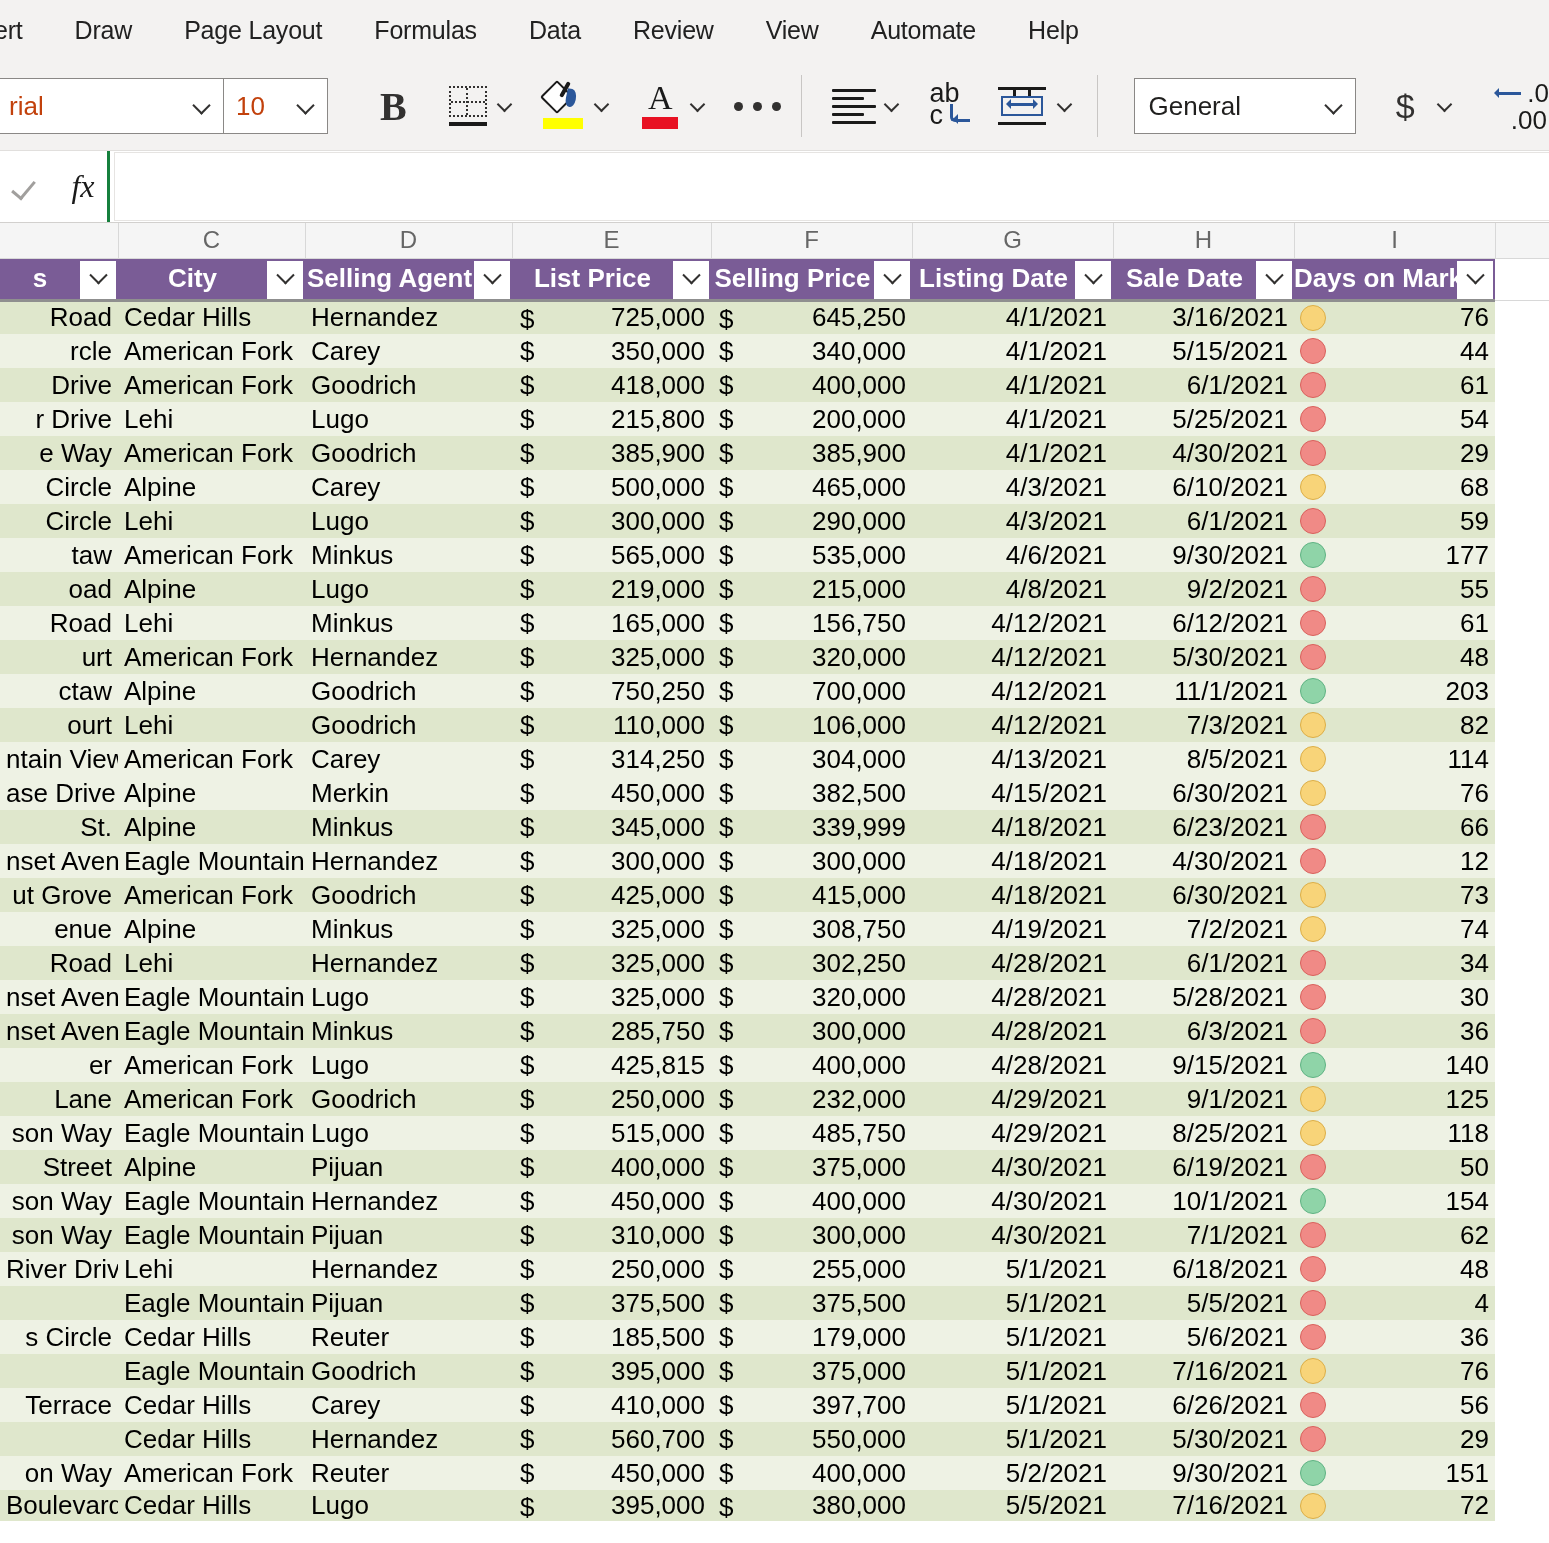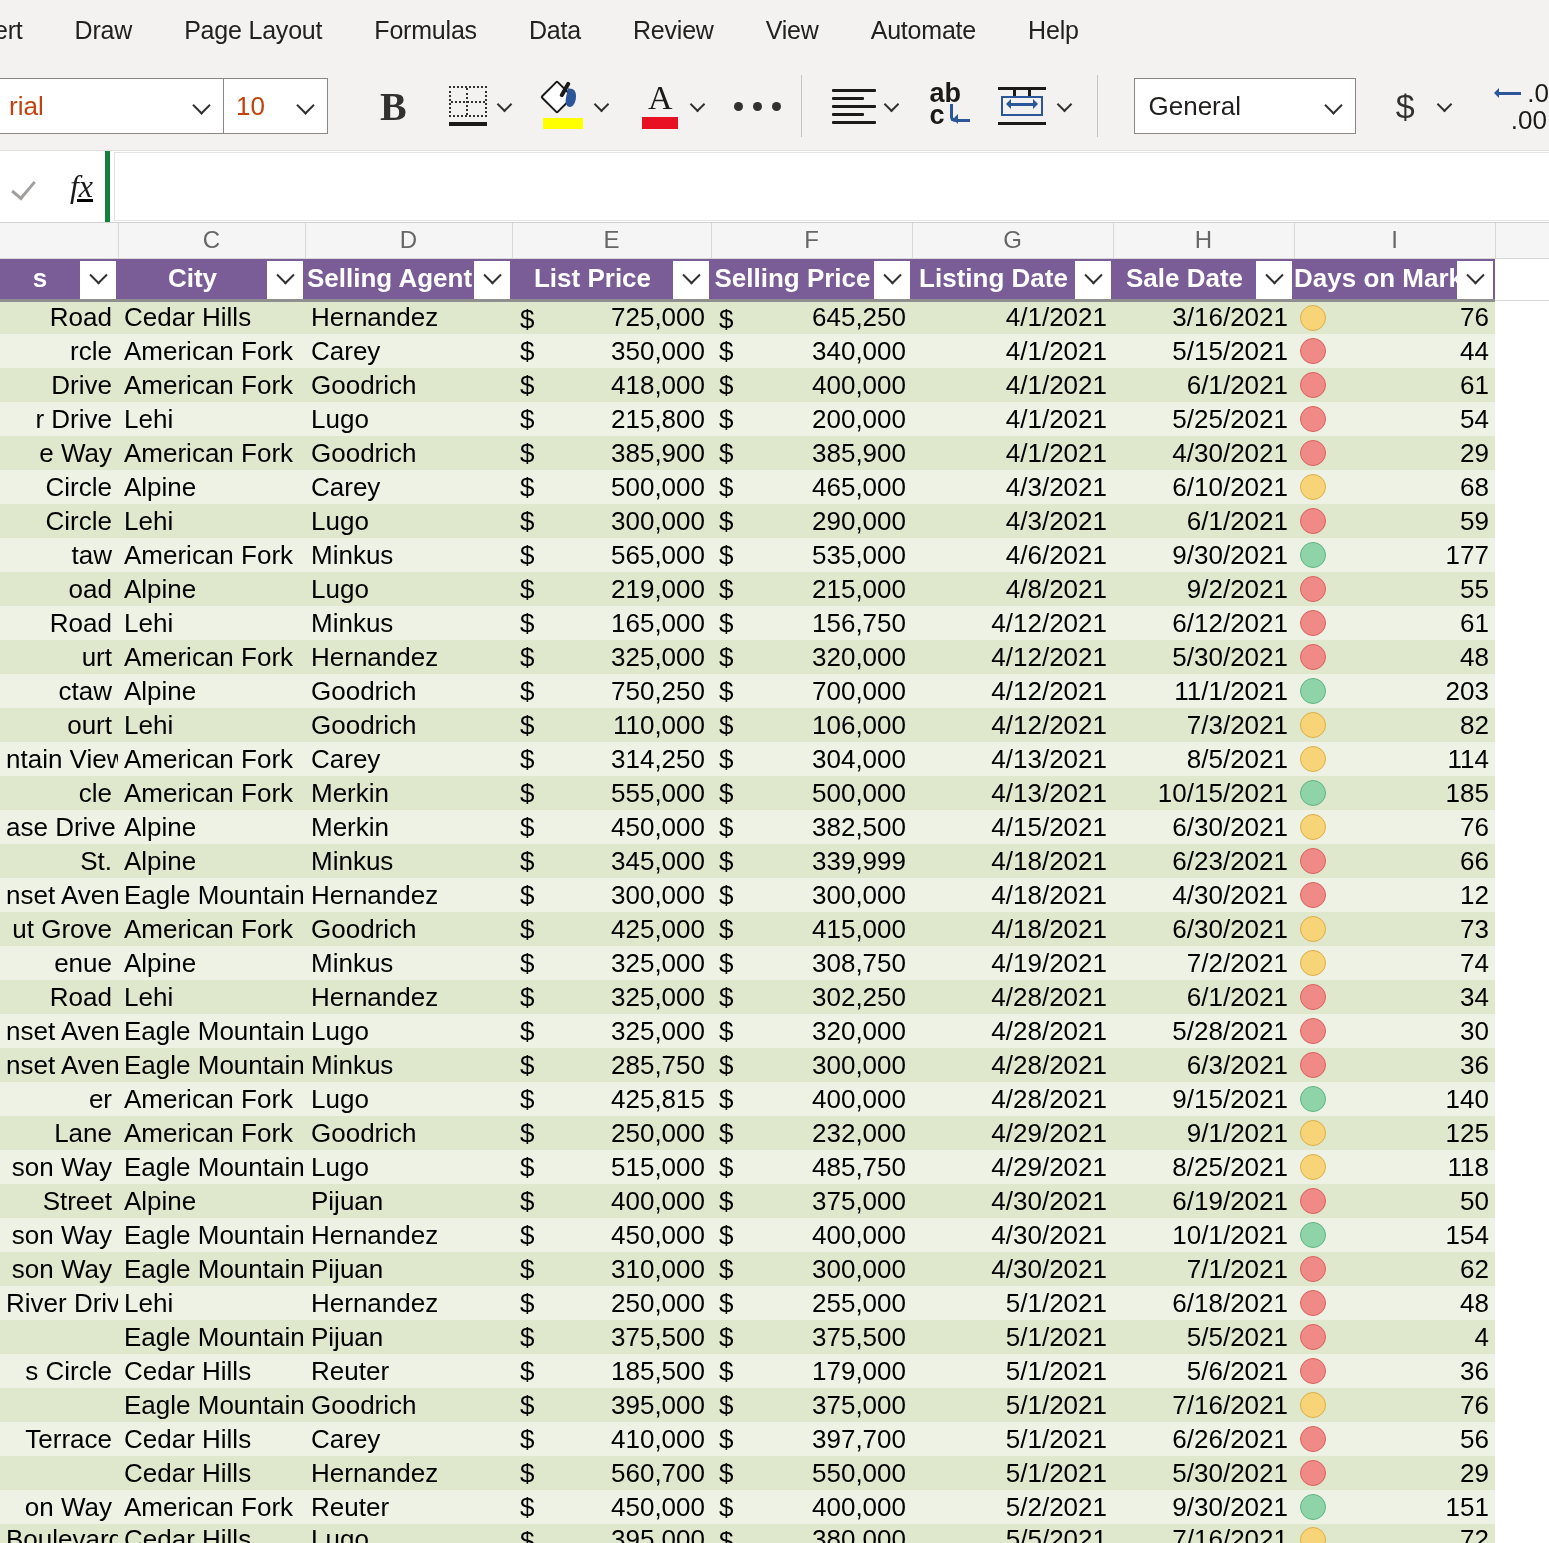--- a/index.html
+++ b/index.html
@@ -169,21 +169,21 @@
   .ic-align i {
     position: absolute; left: 0; height: 3px; background: #1a1a1a; border-radius: 1px;
   }
   .ic-align i:nth-child(1){ top: 0;  width: 44px; }
   .ic-align i:nth-child(2){ top: 8px; width: 32px; }
   .ic-align i:nth-child(3){ top: 16px; width: 44px; }
   .ic-align i:nth-child(4){ top: 24px; width: 32px; }
   .ic-align i:nth-child(5){ top: 32px; width: 44px; }
 
   
-  .ic-wrap { width: 48px; height: 48px; position: relative; margin-left: 24px; font-weight: bold; }
+  .ic-wrap { width: 48px; height: 48px; position: relative; margin-left: 24px; }
   .ic-wrap .ab {
     position: absolute; left: 2px; top: -4px;
     font-size: 27px; color: #1a1a1a; font-family: "Liberation Sans", sans-serif;
   }
   .ic-wrap .c {
     position: absolute; left: 2px; top: 18px;
     font-size: 27px; color: #1a1a1a;
   }
   .ic-wrap .arr {
     position: absolute; left: 22px; top: 22px;
@@ -264,22 +264,21 @@
   .formula-bar {
     height: 72px;
     background: #ffffff;
     display: flex;
     align-items: stretch;
     border-bottom: 1px solid #d2d0ce;
   }
   .fb-left {
     width: 110px;
     display: flex; align-items: center; justify-content: space-around;
-    border-right: 5px solid #15803d;
-    text-decoration: underline;
+    border-right: 3px solid #15803d;
   }
   .fb-check {
     width: 34px; height: 34px; position: relative;
   }
   .fb-check::before {
     content:""; position:absolute; left: 5px; top: 6px;
     width: 10px; height: 20px;
     border-right: 3px solid #a19f9d;
     border-bottom: 3px solid #a19f9d;
     transform: rotate(40deg);
@@ -773,33 +772,20 @@
           </td>
           <td class="city">American Fork</td>
           <td class="agent">Carey</td>
           <td class="num"><span class="cur">$</span>314,250</td>
           <td class="num"><span class="cur">$</span>304,000</td>
           <td class="date">4/13/2021</td>
           <td class="date">8/5/2021</td>
           <td class="days"><span class="dot yellow"></span>114</td>
           <td class="tail"></td>
         </tr>
-        <tr class="drow odd">
-          <td class="addr">
-            <span class="clip">cle</span>
-          </td>
-          <td class="city">American Fork</td>
-          <td class="agent">Merkin</td>
-          <td class="num"><span class="cur">$</span>555,000</td>
-          <td class="num"><span class="cur">$</span>500,000</td>
-          <td class="date">4/13/2021</td>
-          <td class="date">10/15/2021</td>
-          <td class="days"><span class="dot green"></span>185</td>
-          <td class="tail"></td>
-        </tr>
         <tr class="drow even">
           <td class="addr">
             <span class="clip">ase Drive</span>
           </td>
           <td class="city">Alpine</td>
           <td class="agent">Merkin</td>
           <td class="num"><span class="cur">$</span>450,000</td>
           <td class="num"><span class="cur">$</span>382,500</td>
           <td class="date">4/15/2021</td>
           <td class="date">6/30/2021</td>

